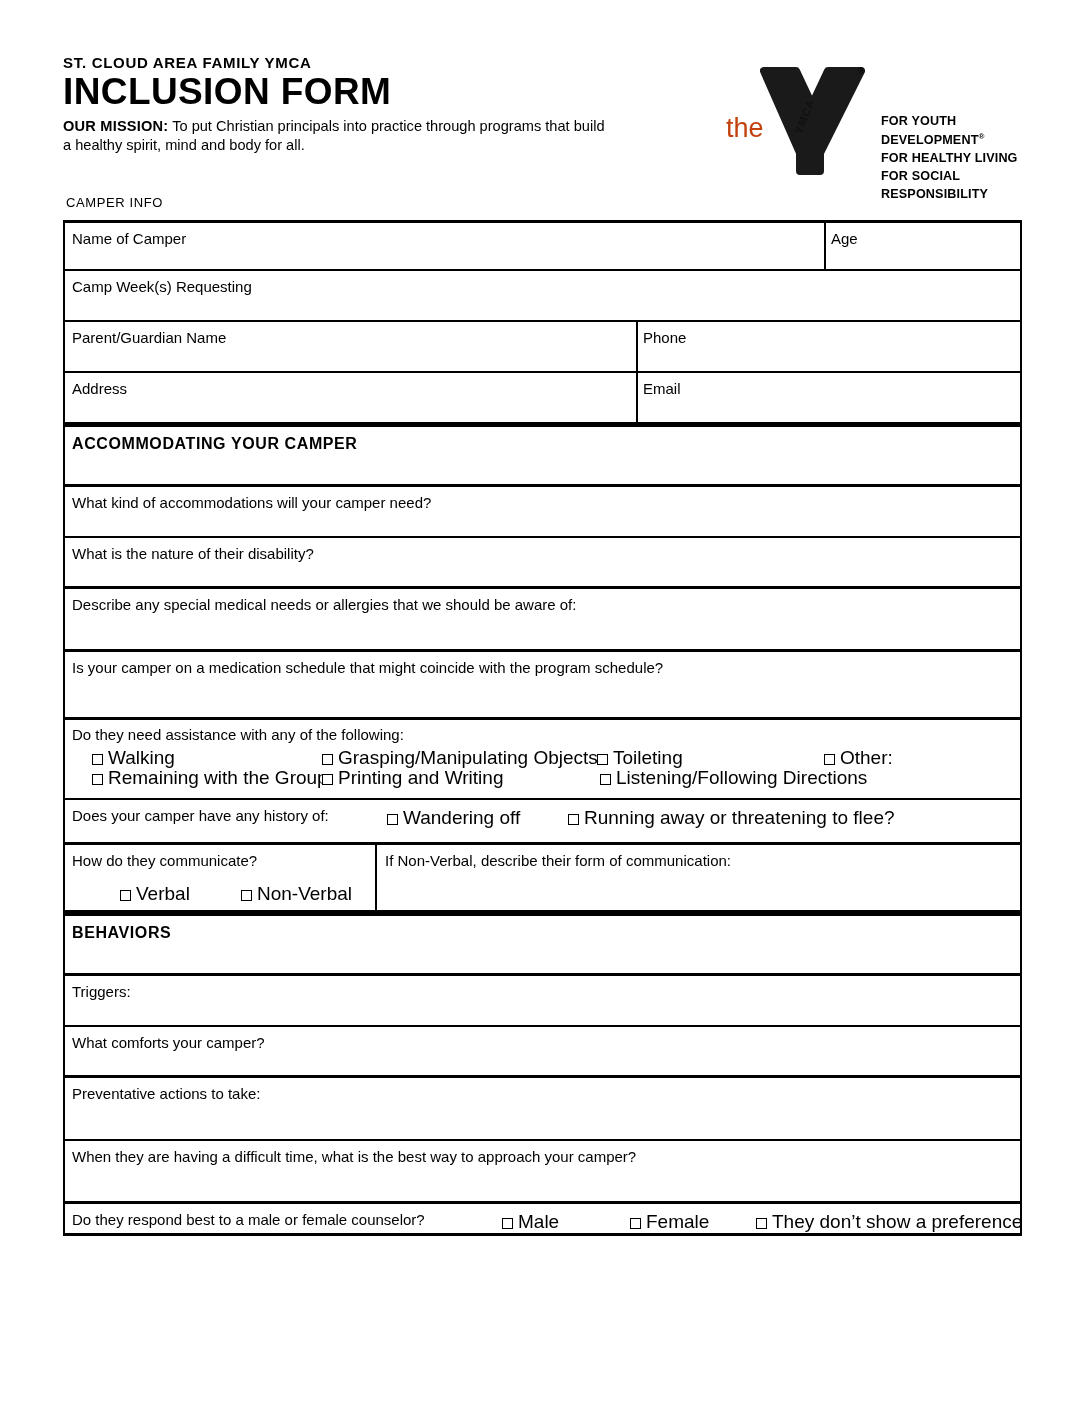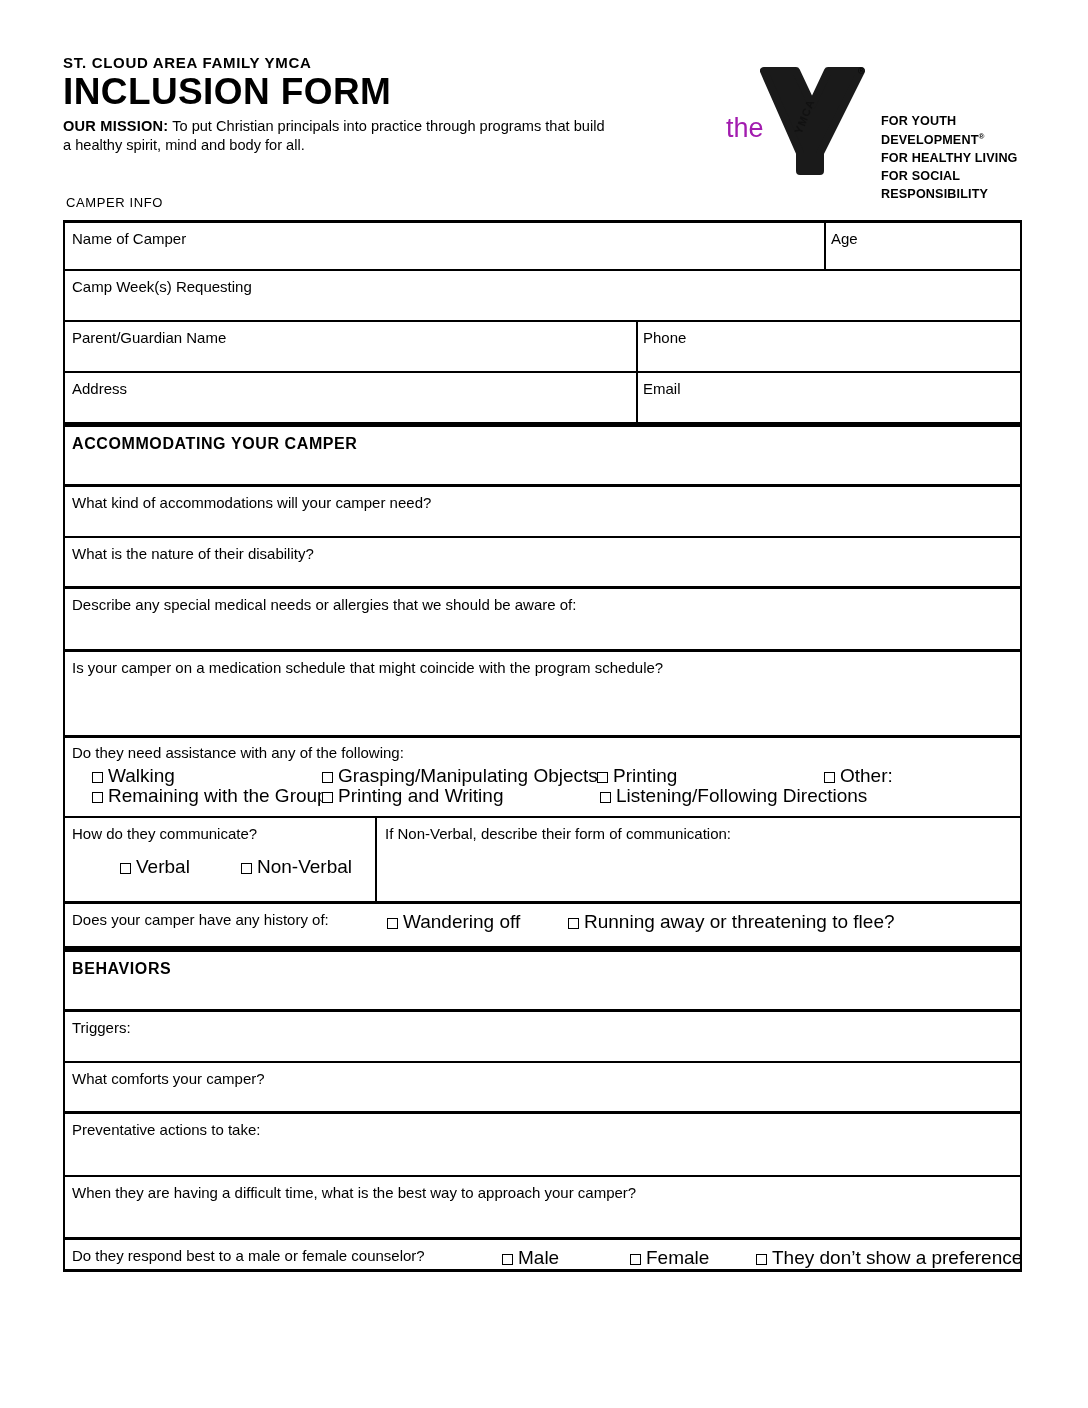--- a/index.html
+++ b/index.html
@@ -61,21 +61,21 @@
     width: 310px;
     height: 120px;
   }
   .logo-the {
     position: absolute;
     left: 8px;
     top: 58px;
     font-size: 27px;
     line-height: 1;
     font-weight: normal;
-    color: #a21caf;
+    color: #c2410c;
   }
   .logo-y {
     position: absolute;
     left: 42px;
     top: 8px;
     width: 105px;
     height: 110px;
   }
   .logo-reg {
     position: absolute;
@@ -155,21 +155,21 @@
     left: 7px;
     top: 8px;
     font-size: 16px;
     font-weight: bold;
     letter-spacing: 0.6px;
   }
 
   
   .h51 { height: 51px; }
   .h63 { height: 63px; }
-  .h68 { height: 86px; }
+  .h68 { height: 68px; }
   .h80 { height: 80px; }
   .h45 { height: 45px; }
 
   
   .cb {
     display: inline-block;
     width: 11px;
     height: 11px;
     border: 1.6px solid #000;
     background: #fff;
@@ -259,60 +259,60 @@
     <div class="row h80">
       <div class="cell-label" style="top:6px;">Do they need assistance with any of the following:</div>
 
       <div class="chk-item" style="left:27px; top:27px;">
         <span class="cb"></span><span>Walking</span>
       </div>
       <div class="chk-item" style="left:257px; top:27px;">
         <span class="cb"></span><span>Grasping/Manipulating Objects</span>
       </div>
       <div class="chk-item" style="left:532px; top:27px;">
-        <span class="cb"></span><span>Printing</span>
+        <span class="cb"></span><span>Toileting</span>
       </div>
       <div class="chk-item" style="left:759px; top:27px;">
         <span class="cb"></span><span>Other:</span>
       </div>
 
       <div class="chk-item" style="left:27px; top:47px;">
         <span class="cb"></span><span>Remaining with the Group</span>
       </div>
       <div class="chk-item" style="left:257px; top:47px;">
         <span class="cb"></span><span>Printing and Writing</span>
       </div>
       <div class="chk-item" style="left:535px; top:47px;">
         <span class="cb"></span><span>Listening/Following Directions</span>
+      </div>
+    </div>
+
+    <div class="row thick-bottom h45">
+      <div class="cell-label">Does your camper have any history of:</div>
+      <div class="chk-item" style="left:322px; top:7px;">
+        <span class="cb"></span><span>Wandering off</span>
+      </div>
+      <div class="chk-item" style="left:503px; top:7px;">
+        <span class="cb"></span><span>Running away or threatening to flee?</span>
       </div>
     </div>
 
     <div class="row thick-bottom h68">
       <div class="cell-label">How do they communicate?</div>
       <div class="vdiv" style="left:310px;"></div>
       <div class="cell-label" style="left:320px;">If Non-Verbal, describe their form of communication:</div>
 
       <div class="chk-item" style="left:55px; top:38px;">
         <span class="cb"></span><span>Verbal</span>
       </div>
       <div class="chk-item" style="left:176px; top:38px;">
         <span class="cb"></span><span>Non-Verbal</span>
       </div>
     </div>
 
-    <div class="row thick-bottom h45">
-      <div class="cell-label">Does your camper have any history of:</div>
-      <div class="chk-item" style="left:322px; top:7px;">
-        <span class="cb"></span><span>Wandering off</span>
-      </div>
-      <div class="chk-item" style="left:503px; top:7px;">
-        <span class="cb"></span><span>Running away or threatening to flee?</span>
-      </div>
-    </div>
-
     <div class="row thick-top thick-bottom h63">
       <div class="sec-head">BEHAVIORS</div>
     </div>
 
     <div class="row h51">
       <div class="cell-label">Triggers:</div>
     </div>
 
     <div class="row thick-bottom h51">
       <div class="cell-label">What comforts your camper?</div>

